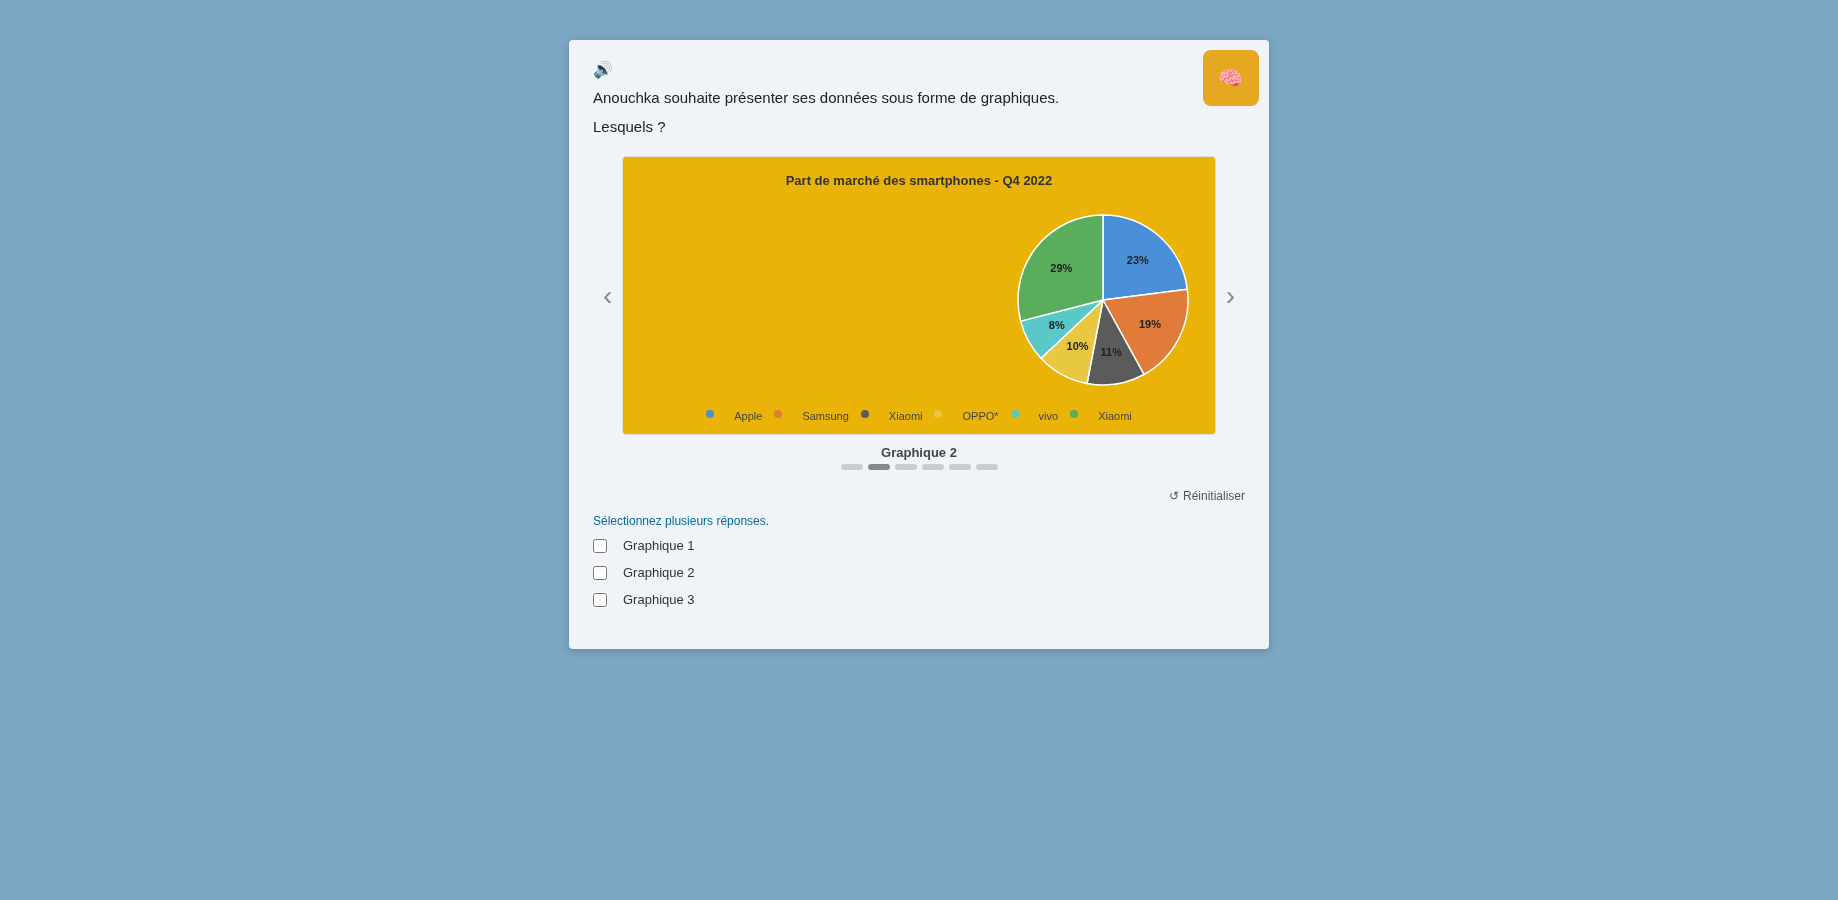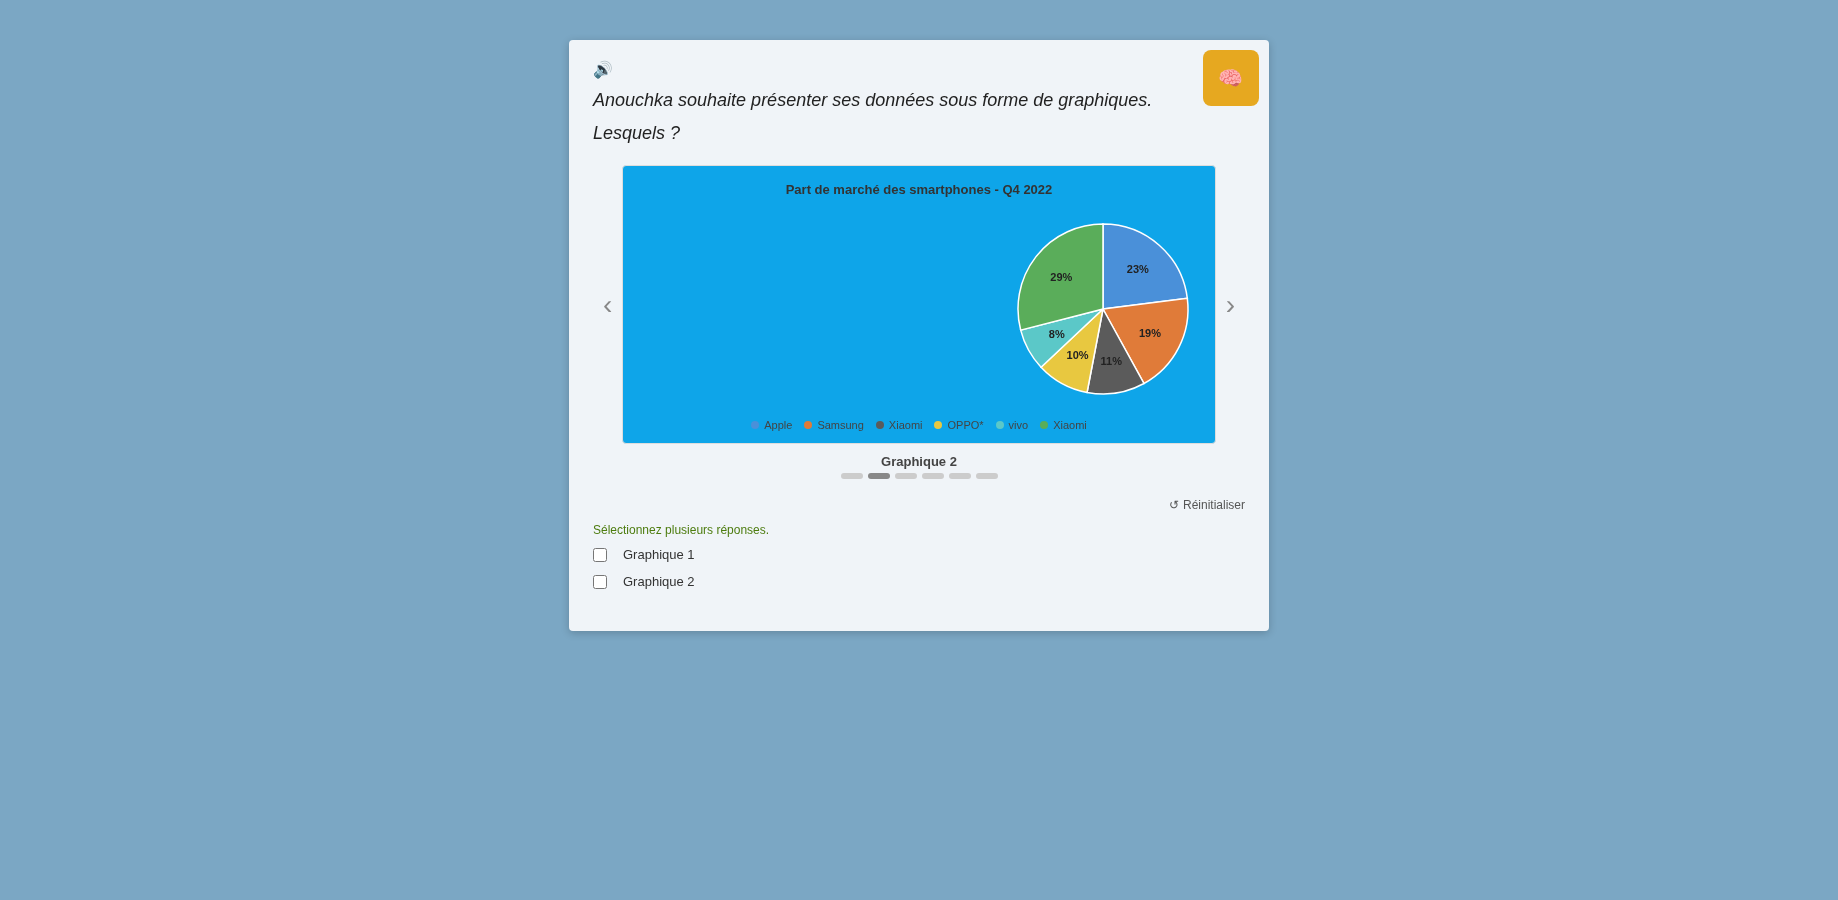--- a/index.html
+++ b/index.html
@@ -33,45 +33,44 @@
       justify-content: center;
       font-size: 26px;
       color: white;
     }
     .audio-icon {
       font-size: 16px;
       color: #555;
       margin-bottom: 8px;
     }
     .question-text {
-      font-size: 18px;
+      font-size: 15px;
       color: #222;
       line-height: 1.5;
       margin-bottom: 4px;
-      font-style: italic;
     }
     .question-text.lesquels {
       margin-top: 6px;
     }
     
     .chart-area {
       display: flex;
       align-items: center;
       margin: 18px 0 10px 0;
     }
     .nav-arrow {
       font-size: 28px;
       color: #888;
       cursor: pointer;
       padding: 0 10px;
       user-select: none;
     }
     .chart-card {
       flex: 1;
-      background: #0ea5e9;
+      background: #eab308;
       border: 1px solid #ddd;
       border-radius: 4px;
       padding: 16px 12px 12px 12px;
     }
     .chart-title {
       text-align: center;
       font-size: 13px;
       font-weight: bold;
       color: #333;
       margin-bottom: 12px;
@@ -84,22 +83,22 @@
     .legend {
       display: flex;
       flex-wrap: wrap;
       justify-content: center;
       gap: 6px 12px;
       font-size: 11px;
       color: #444;
     }
     .legend-item {
       display: flex;
-      align-items: center;
-      gap: 5px;
+      align-items: flex-start;
+      gap: 20px;
     }
     .legend-dot {
       width: 8px;
       height: 8px;
       border-radius: 50%;
       display: inline-block;
     }
     
     .graphique-label-area {
       text-align: center;
@@ -136,21 +135,21 @@
       cursor: pointer;
       background: none;
       border: none;
       display: inline-flex;
       align-items: center;
       gap: 4px;
     }
     
     .select-label {
       font-size: 12px;
-      color: #4d7c0f;
+      color: #0369a1;
       margin-bottom: 10px;
     }
     .checkbox-item {
       display: flex;
       align-items: center;
       gap: 16px;
       margin-bottom: 12px;
       font-size: 13px;
       color: #333;
     }
@@ -261,15 +260,19 @@
   <div>
 
   <div class="checkbox-item">
         <input type="checkbox" style="">
         <label>Graphique 1</label>
       </div>
       <div class="checkbox-item">
         <input type="checkbox" style="">
         <label>Graphique 2</label>
       </div>
+      <div class="checkbox-item">
+        <input type="checkbox" style="">
+        <label>Graphique 3</label>
+      </div>
     </div>
 
 </div>
 
 </body></html>

